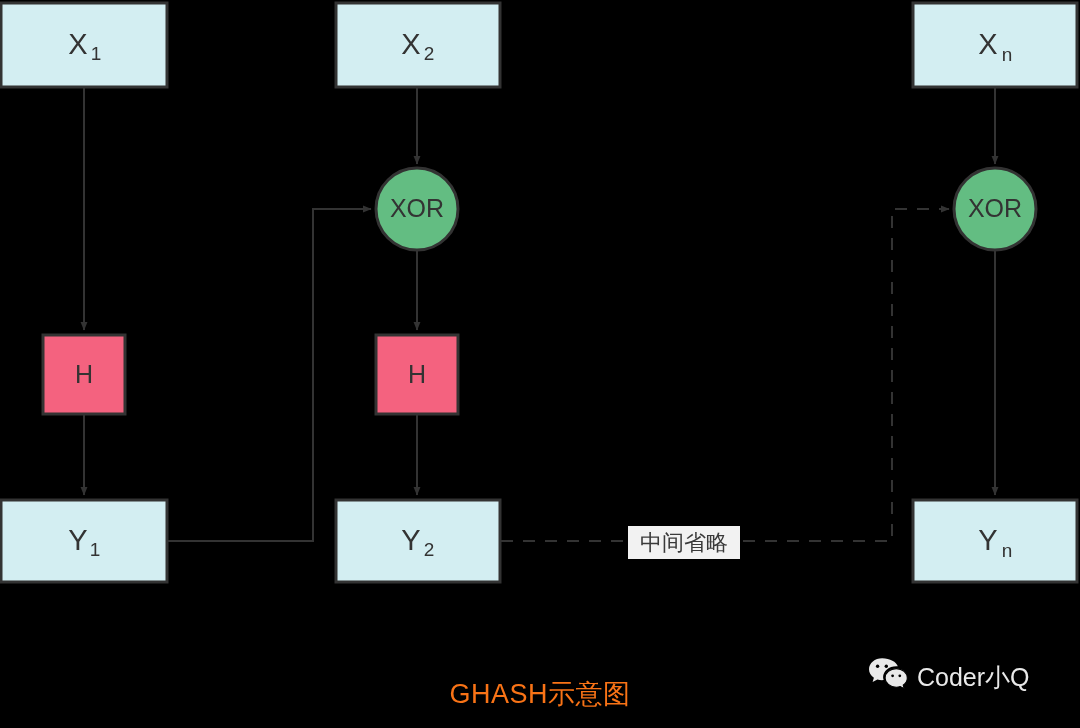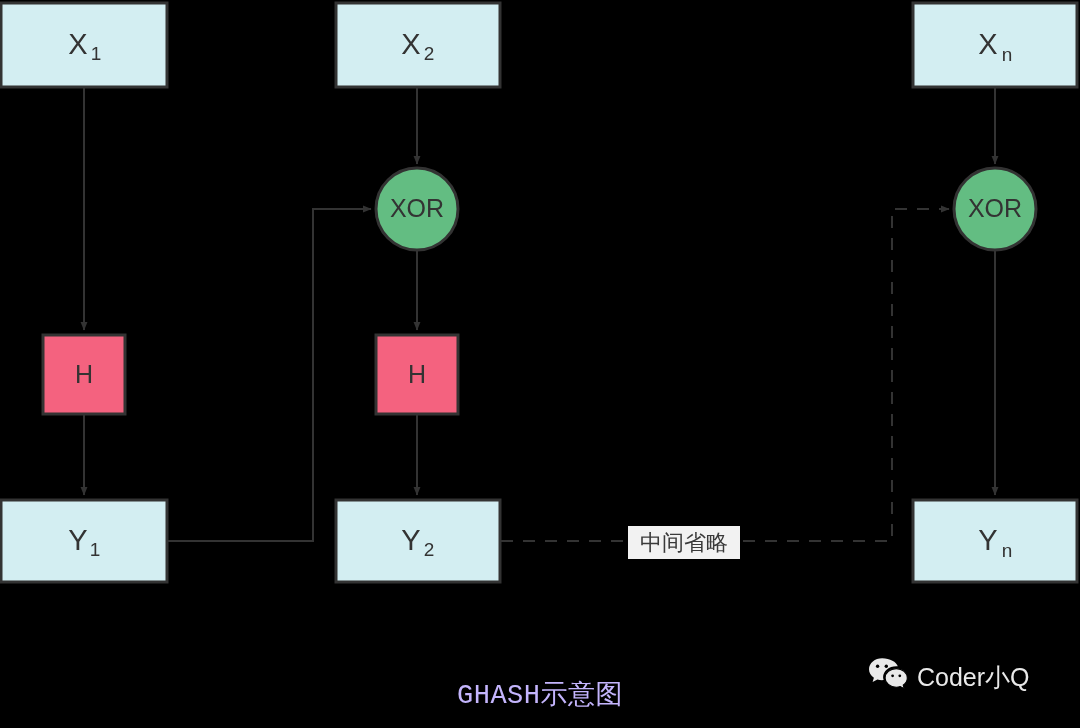--- a/index.html
+++ b/index.html
@@ -40,23 +40,23 @@
   .node-label.sub { font-size: 19px; }
   .node-label.xor { font-size: 25px; }
   .node-label.hbox { font-size: 25px; }
 
   .caption {
     position: absolute;
     left: 0;
     top: 676px;
     width: 1080px;
     text-align: center;
-    color: #c4b5fd;
+    color: #f97316;
     font-size: 27px;
-    font-family: Liberation Mono, monospace;
+    font-family: Liberation Sans, sans-serif;
     letter-spacing: 0.5px;
     pointer-events: none;
   }
   .watermark {
     position: absolute;
     left: 868px;
     top: 657px;
     display: flex;
     align-items: center;
     gap: 9px;

